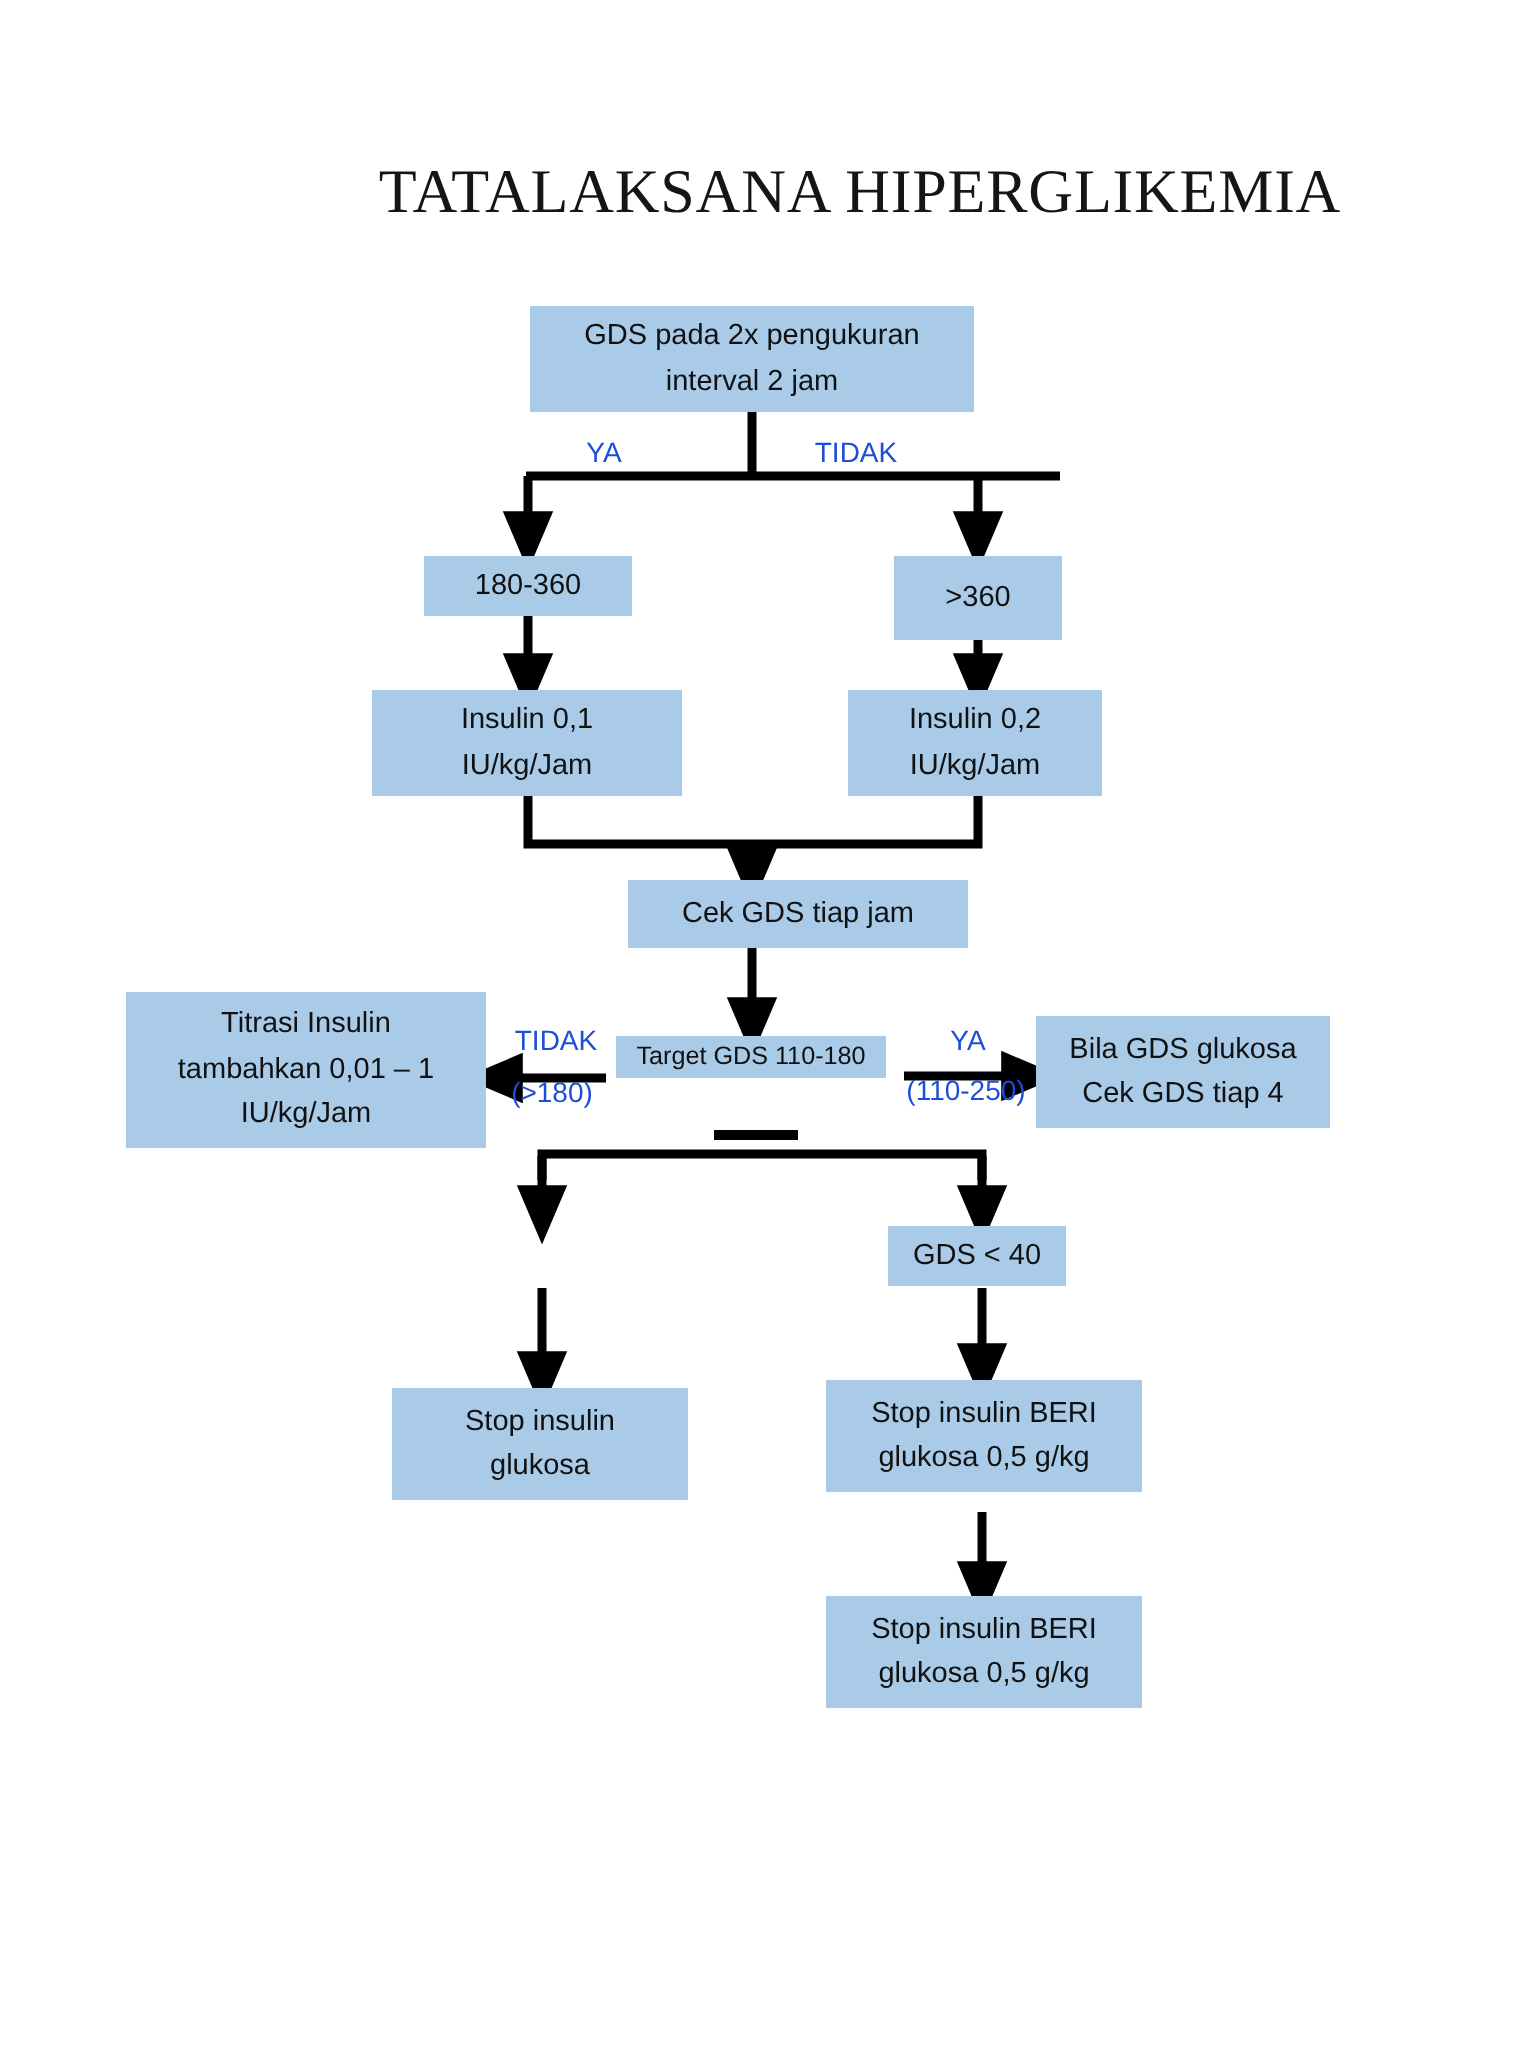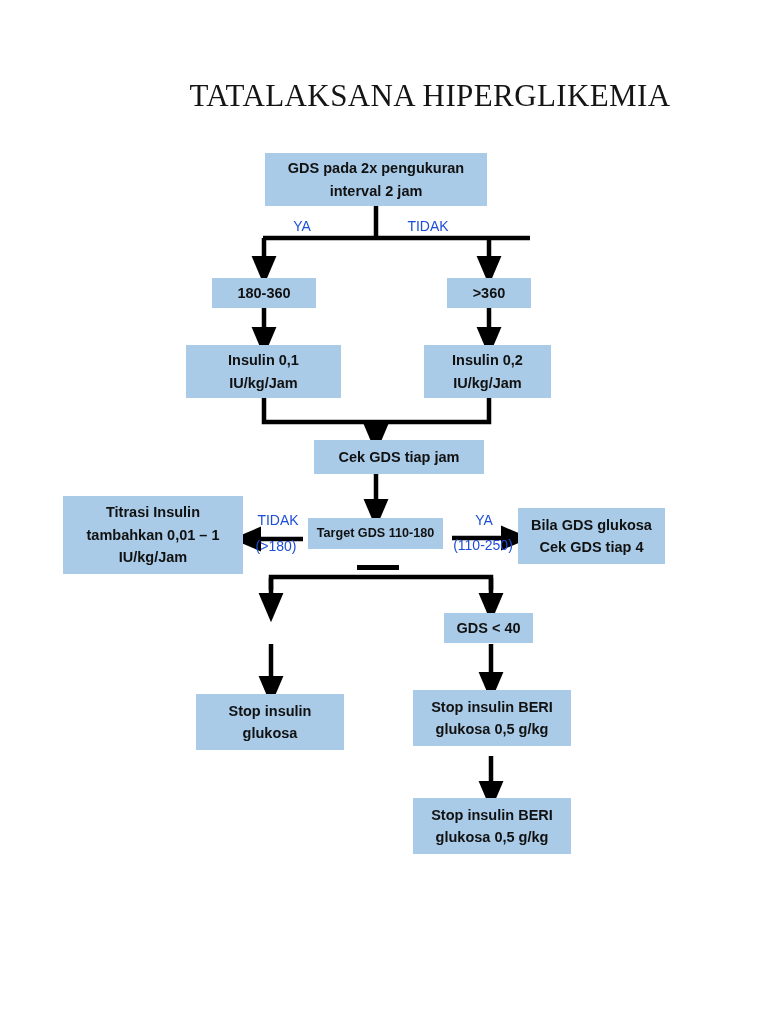--- a/index.html
+++ b/index.html
@@ -30,21 +30,21 @@
     font-size: 31px;
     font-weight: 400;
     color: #151515;
     letter-spacing: 0.4px;
     padding-left: 46px;
   }
   .node {
     position: absolute;
     background: #a9cbe7;
     color: #111111;
-    font-weight: bold;
+    font-weight: normal;
     font-size: 14.5px;
     line-height: 1.55;
     display: flex;
     align-items: center;
     justify-content: center;
     text-align: center;
     box-sizing: border-box;
     padding: 2px 6px;
   }
   .node.small {
@@ -125,21 +125,21 @@
   <div class="node" style="left:265px; top:153px; width:222px; height:53px;">
     <span>
       <span>GDS pada 2x pengukuran</span><br><span>interval 2 jam</span>
     </span>
   </div>
 
   <div class="node" style="left:212px; top:278px; width:104px; height:30px;text-align:right;">
     <span>180-360</span>
   </div>
 
-  <div class="node" style="left:447px; top:278px; width:84px; height:30px;">
+  <div class="node" style="left:447px; top:278px; width:84px; height:42px;">
     <span>&gt;360</span>
   </div>
 
   <div class="node" style="left:186px; top:345px; width:155px; height:53px;">
     <span>
       <span>Insulin 0,1</span><br><span>IU/kg/Jam</span>
     </span>
   </div>
 
   <div class="node" style="left:424px; top:345px; width:127px; height:53px;">
@@ -151,21 +151,21 @@
   <div class="node" style="left:314px; top:440px; width:170px; height:34px;">
     <span>Cek GDS tiap jam</span>
   </div>
 
   <div class="node" style="left:63px; top:496px; width:180px; height:78px;">
     <span>
       <span>Titrasi Insulin</span><br><span>tambahkan 0,01 – 1</span><br><span>IU/kg/Jam</span>
     </span>
   </div>
 
-  <div class="node small" style="left:308px; top:518px; width:135px; height:31px;">
+  <div class="node small" style="left:308px; top:518px; width:135px; height:21px;">
     <span>Target GDS 110-180</span>
   </div>
 
   <div class="node" style="left:518px; top:508px; width:147px; height:56px;">
     <span>
       <span>Bila GDS glukosa</span><br><span>Cek GDS tiap 4</span>
     </span>
   </div>
 
 

